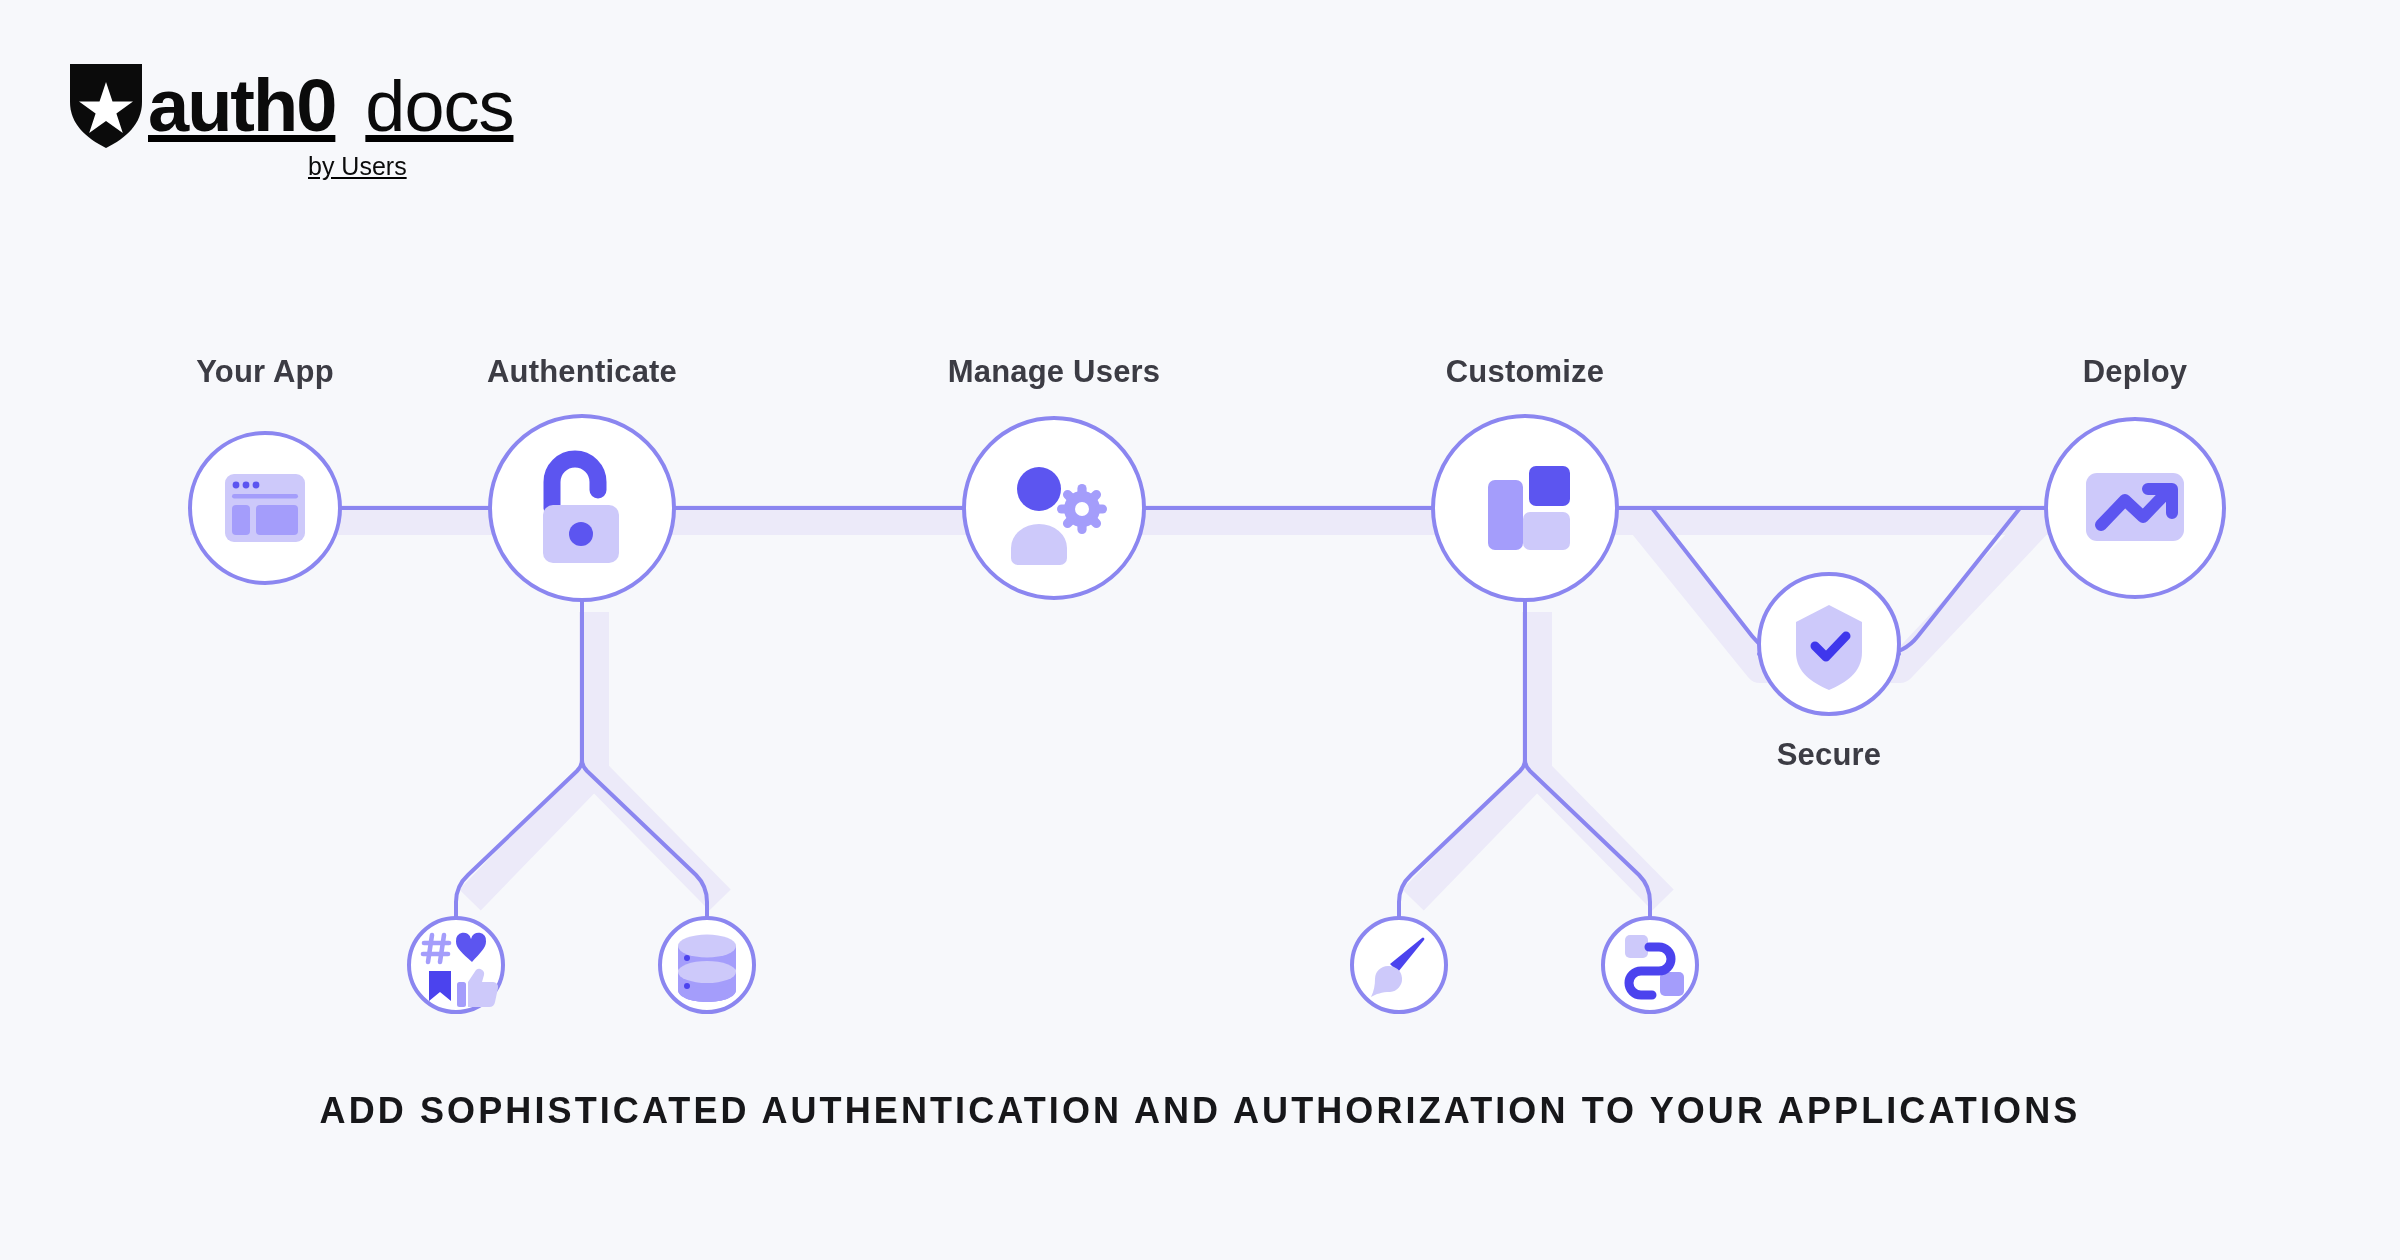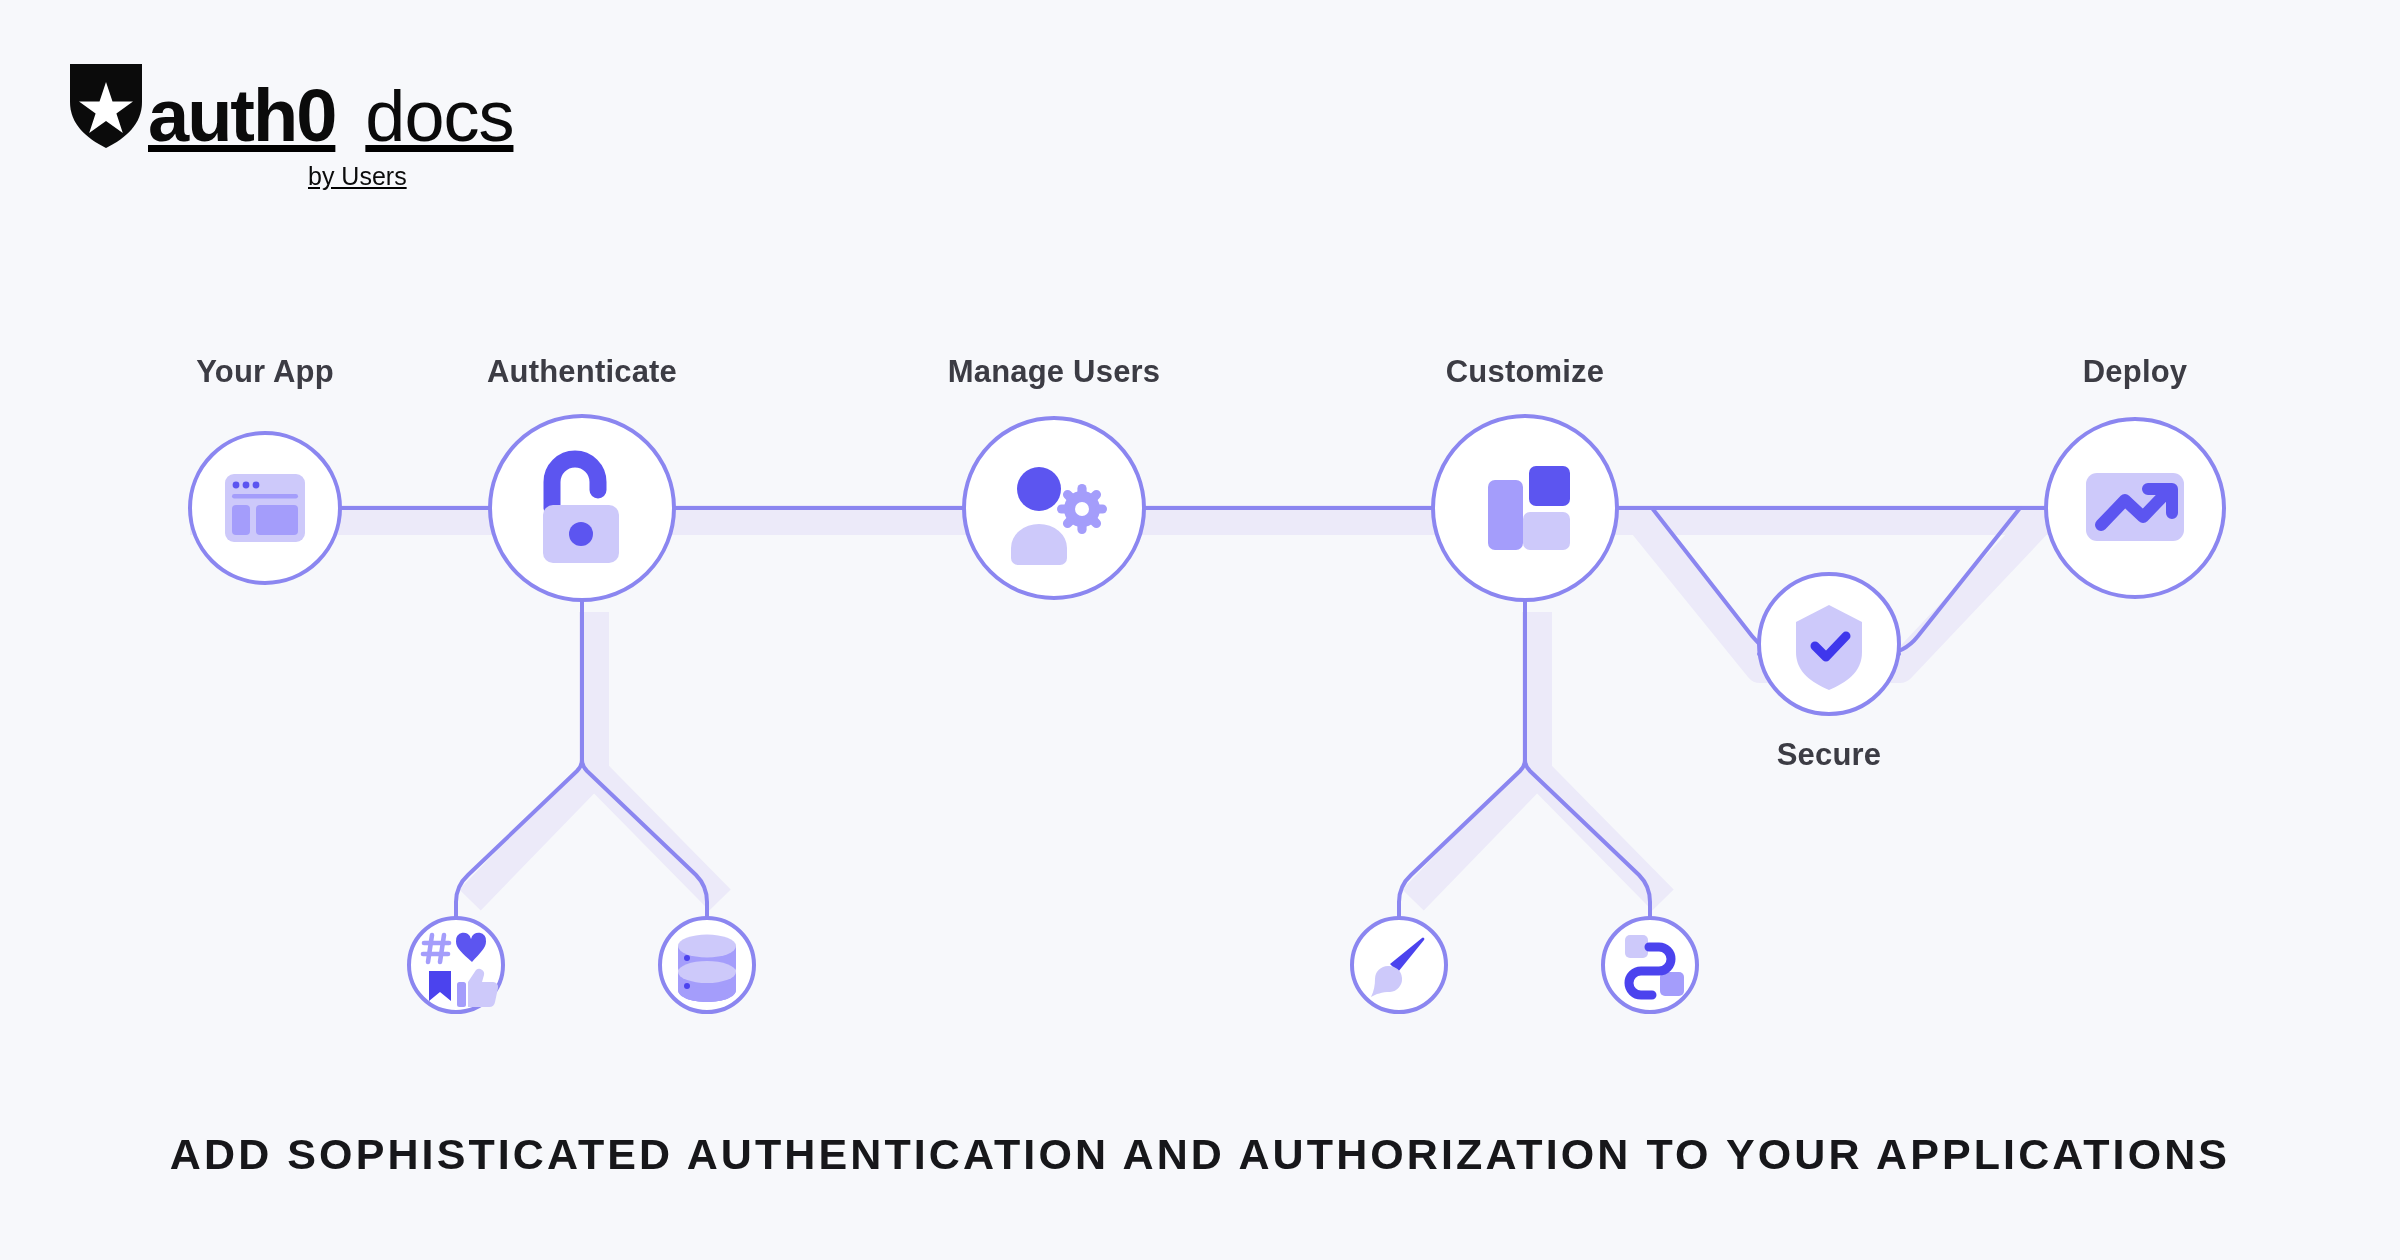--- a/index.html
+++ b/index.html
@@ -18,44 +18,44 @@
   .brand-text { display:flex; flex-direction:column; margin-left:4px; }
   .brand-row { display:flex; align-items:baseline; }
   .brand-auth0 {
     font-family:"Liberation Sans", sans-serif;
     font-size:74px; font-weight:700; color:#0b0b0b;
     letter-spacing:-2px; line-height:88px;
   }
   .brand-docs {
     font-family:"Liberation Sans", sans-serif;
     font-size:72px; font-weight:400; color:#0b0b0b;
-    letter-spacing:-1px; line-height:88px; margin-left:30px;margin-top:10px;
+    letter-spacing:-1px; line-height:88px; margin-left:30px;
   }
   .brand-okta {
     font-family:"Liberation Sans", sans-serif;
     font-size:25px; font-weight:400; color:#0b0b0b;
     margin-top:2px; margin-left:160px;
   }
 
   
   .diagram { position:absolute; left:0; top:0; width:2400px; height:960px; }
   .diagram svg { display:block; }
 
   .node-label {
     font-family:"Liberation Sans", sans-serif;
     font-size:31px; font-weight:700; fill:#3c3c44;
     text-anchor:middle; letter-spacing:0.2px;
   }
 
   
   .caption {
-    position:absolute; left:0; top:1130px; width:2400px;
+    position:absolute; left:0; top:1090px; width:2400px;
     text-align:center;
     font-family:"Liberation Sans", sans-serif;
-    font-size:43px; font-weight:700; color:#17171a;
+    font-size:36px; font-weight:700; color:#17171a;
     letter-spacing:3.1px;
   }
 </style>
 </head>
 <body>
 
 <div class="page">
 
   <div class="brand">
     <svg class="brand-mark" viewBox="0 0 76 88">

